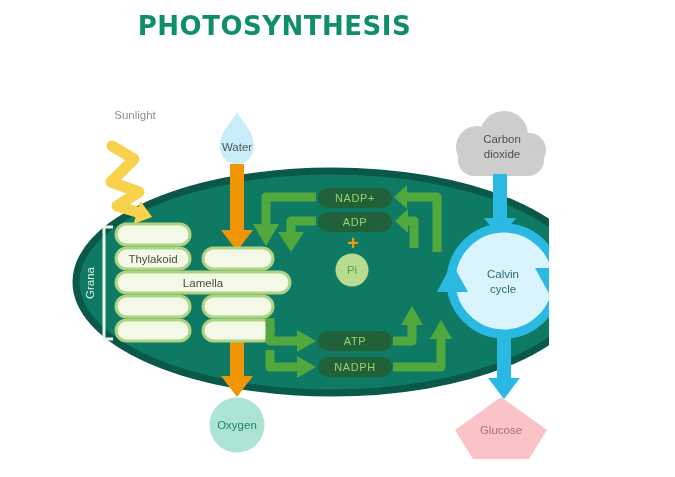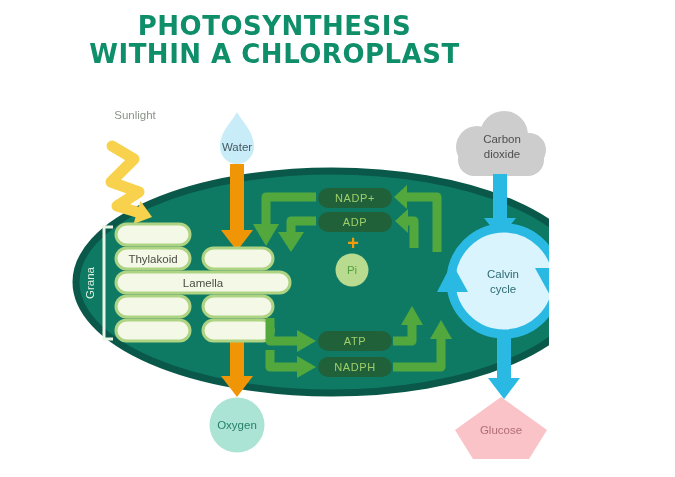--- a/index.html
+++ b/index.html
@@ -13,21 +13,20 @@
   .lbl{font-size:11.5px;}
   .pill-txt{font-size:11px;letter-spacing:0.6px;}
 </style>
 </head>
 <body>
 
 <div class="stage">
 
   <div class="title">
     <div>PHOTOSYNTHESIS</div>
-    <div>WITHIN A CHLOROPLAST</div>
   </div>
 
   <svg width="675" height="477" viewBox="0 0 675 477">
 
     <ellipse cx="332" cy="282" rx="256" ry="111" stroke="#0a584a" stroke-width="7" fill="#0e7a64"></ellipse>
 
     <text x="135" y="119" text-anchor="middle" class="lbl" fill="#8b9488">Sunlight</text>
     <polyline points="112,146 134,159 111,182 139,192 117,206 137,212" fill="none" stroke-width="11" stroke-linejoin="round" stroke-linecap="round" stroke="#f8d24d"></polyline>
     <polygon points="152,217 133.5,224 140.5,201" fill="#f8d24d"></polygon>
 

